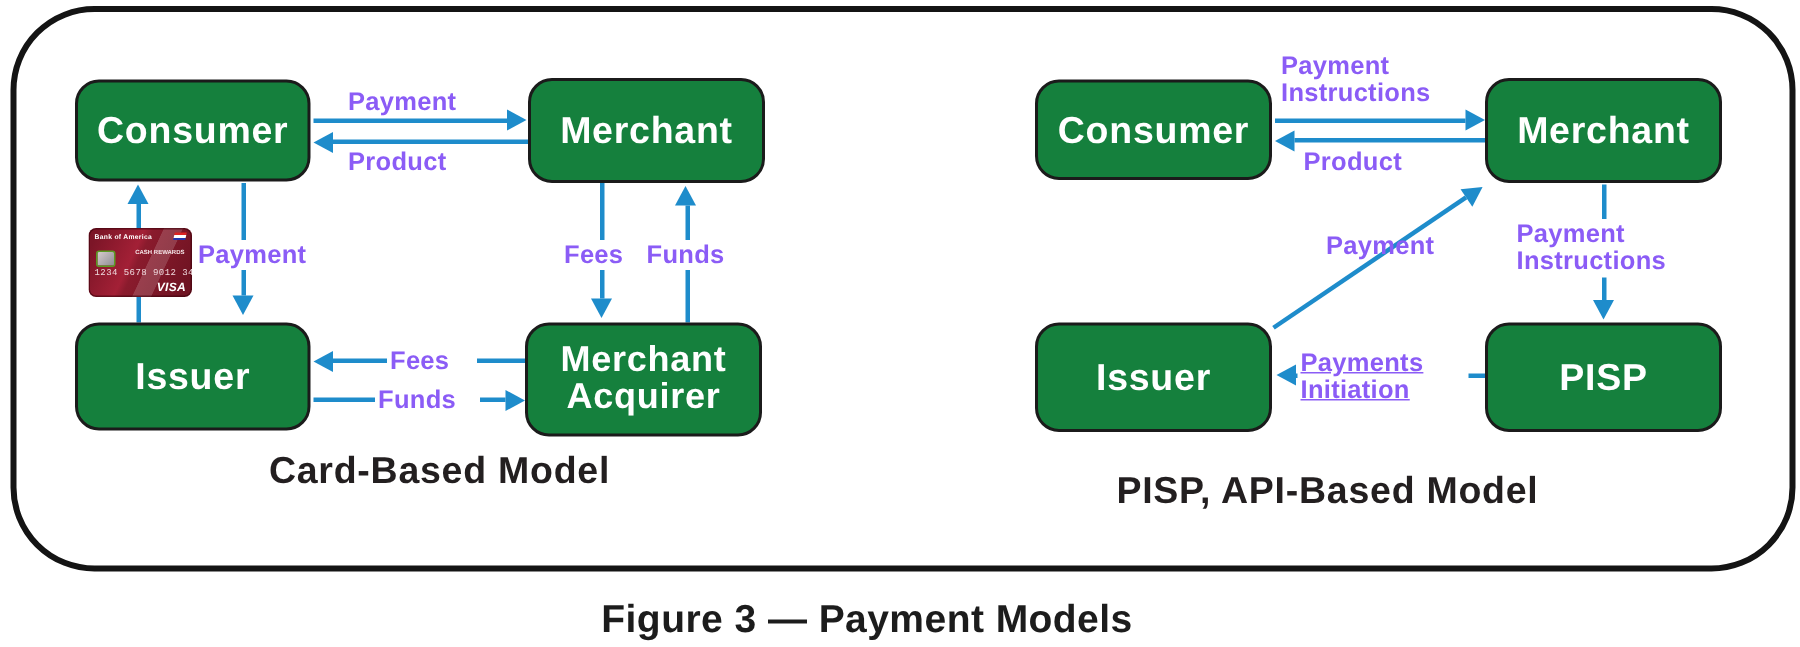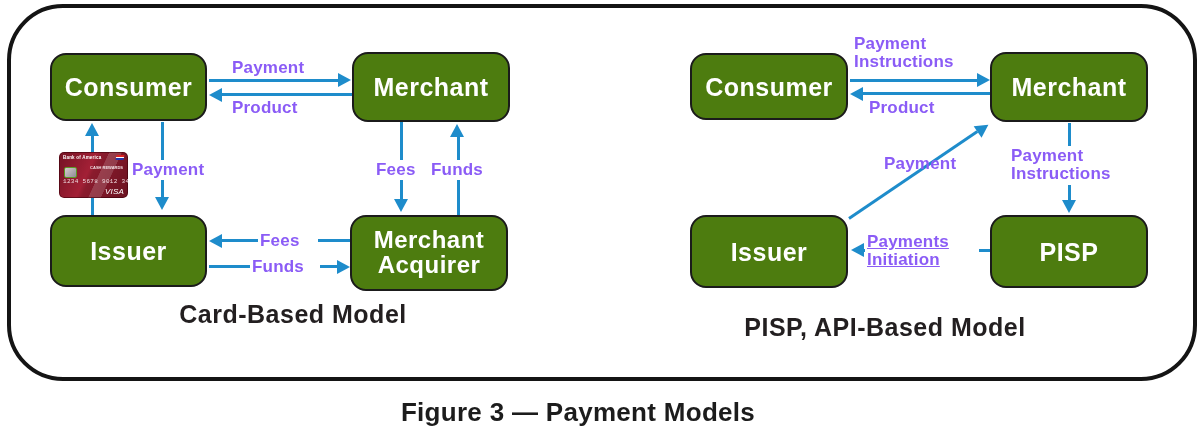--- a/index.html
+++ b/index.html
@@ -8,21 +8,21 @@
     font-family:"Liberation Sans", sans-serif; background:#ffffff;
     -webkit-font-smoothing:antialiased;
   }
   
   .frame {
     position:absolute; left:7px; top:4px; width:1182px; height:369px;
     border:4px solid #141414; border-radius:56px; background:#ffffff;
   }
   
   .node {
-    position:absolute; background:#4d7c0f; border:2px solid #1b1b1b; border-radius:16px;
+    position:absolute; background:#15803d; border:2px solid #1b1b1b; border-radius:16px;
     color:#ffffff; font-weight:bold; font-size:25px; letter-spacing:0.5px;
     display:flex; align-items:center; justify-content:center; text-align:center;
     line-height:1.04; z-index:2; box-sizing:border-box; padding:0 6px;
   }
   .node.small-text { font-size:24px; }
   
   .hline { position:absolute; height:3px; background:#1e8ccb; z-index:1; }
   .vline { position:absolute; width:3px;  background:#1e8ccb; z-index:1; }
   .diag  { position:absolute; height:3px; background:#1e8ccb; z-index:1;
            transform-origin:0 50%; }
@@ -63,21 +63,21 @@
   }
   .c-brand { position:absolute; left:4px; top:3px; font-size:4.5px; font-weight:bold; color:#ffffff; letter-spacing:0.2px; }
   .c-flag  { position:absolute; right:4px; top:3px; width:8px; height:5px;
              background:linear-gradient(180deg, #d22 0 34%, #fff 34% 67%, #23a 67% 100%);
              transform:skewX(-12deg); }
   .c-chip  { position:absolute; left:5px; top:15px; width:11px; height:9px; border-radius:2px;
              background:linear-gradient(135deg,#e0e0e0,#8e9aa0); border:0.5px solid #5a2; opacity:0.9; }
   .c-product { position:absolute; right:5px; top:14px; font-size:4px; font-weight:bold; color:#f4e3e6; text-align:right; line-height:1.2; }
   .c-number { position:absolute; left:4px; top:26px; font-size:6px; color:#efdade;
               font-family:"Liberation Mono", monospace; letter-spacing:0.3px; white-space:nowrap; }
-  .c-network { position:absolute; right:4px; bottom:2px; font-size:8px; font-weight:normal; font-style:italic; color:#ffffff; letter-spacing:0.2px;margin-left:17px; }
+  .c-network { position:absolute; right:4px; bottom:2px; font-size:8px; font-weight:bold; font-style:italic; color:#ffffff; letter-spacing:0.2px;margin-left:17px; }
 </style>
 </head>
 <body>
 
 <div id="fig">
   <div class="frame"></div>
 
   <div class="node" style="left:50px; top:53px; width:157px; height:68px;">Consumer</div>
   <div class="node" style="left:352px; top:52px; width:158px; height:70px;">Merchant</div>
   <div class="node" style="left:50px; top:215px; width:157px; height:72px;">Issuer</div>

